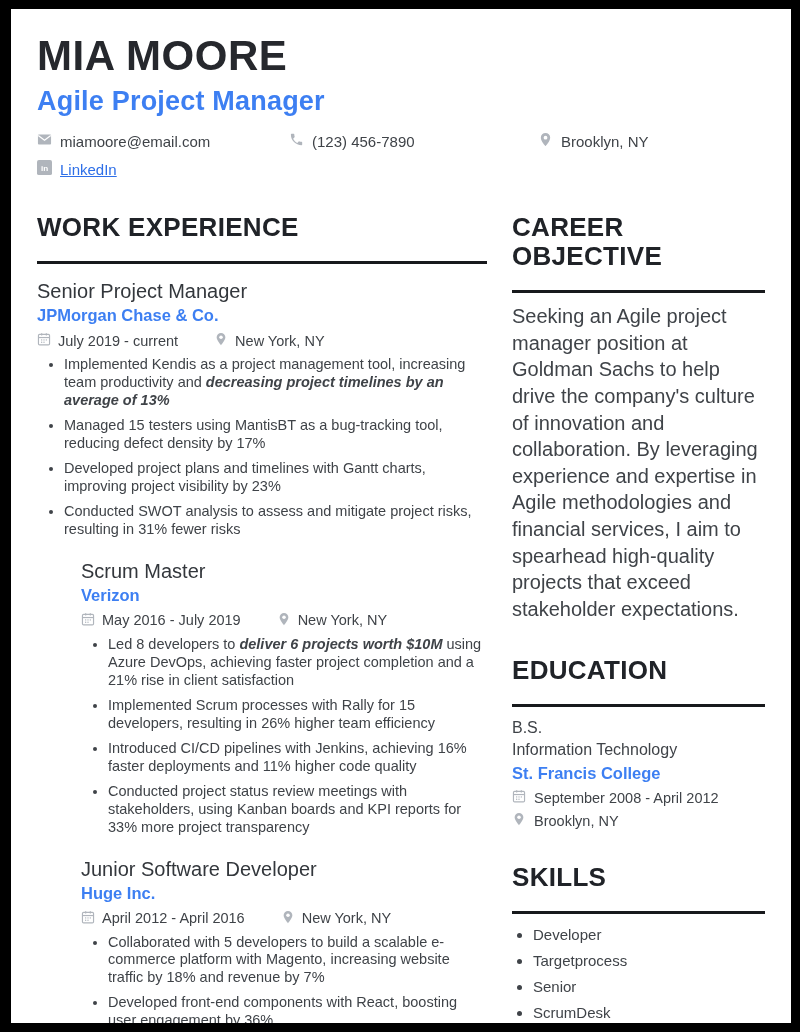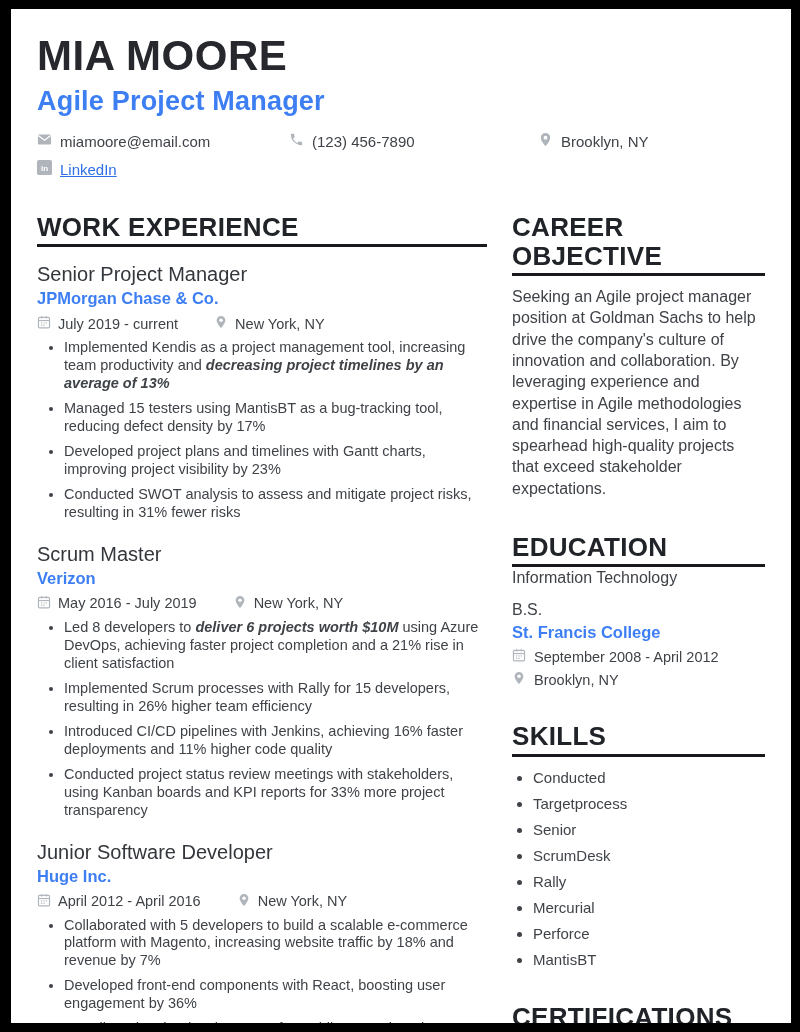--- a/index.html
+++ b/index.html
@@ -38,38 +38,38 @@
   
   .columns {
     margin-top: 35px;
     display: grid;
     grid-template-columns: 450px 1fr;
     column-gap: 25px;
   }
   .section-heading {
     font-size: 26px; font-weight: 800; letter-spacing: 0.3px;
     color: #202328; line-height: 1.12;
-    padding-bottom: 2px;
+    padding-bottom: 19px;
     border-bottom: 3px solid #17191c;
   }
   .section { margin-top: 34px; }
   .section:first-child { margin-top: 0; }
   
   .job { margin-top: 15px; }
-  .job + .job { margin-top: 20px; }
+  .job + .job { margin-top: 20px; margin-left: 44px; }
   .job-title { font-size: 20px; font-weight: 400; color: #33373c; line-height: 1.2; }
   .job-company { margin-top: 3px; font-size: 16.5px; font-weight: 700; color: #3d7ff2; }
   .job-meta { margin-top: 7px; display: flex; gap: 36px; align-items: flex-start; font-size: 14.5px; }
   .meta-item { display: flex; align-items: center; gap: 7px; }
   ul.bullets { margin: 7px 0 0 0; padding-left: 27px; list-style: disc; }
   ul.bullets li { font-size: 14.5px; line-height: 1.24; margin-bottom: 7px; }
   ul.bullets li:last-child { margin-bottom: 0; }
   ul.bullets li em.em { font-style: italic; font-weight: 700; }
   
-  .objective-text { margin-top: 10px; font-size: 16px; line-height: 1.33; }
+  .objective-text { margin-top: 10px; font-size: 20px; line-height: 1.33; }
   .edu-line { font-size: 16px; line-height: 1.36; color: #3f4348; }
   .edu-line.first { margin-top: 10px; }
   .edu-school { font-size: 16.5px; font-weight: 700; color: #3d7ff2; margin: 3px 0 6px 0; }
   .edu-meta { display: flex; align-items: flex-end; gap: 8px; font-size: 14.5px; margin-top: 6px; }
   ul.plain-list { margin: 11px 0 0 0; padding-left: 21px; list-style: disc; }
   ul.plain-list li { font-size: 15px; line-height: 1.3; margin-bottom: 6.5px; }
 </style>
 </head>
 <body>
 
@@ -228,22 +228,22 @@
 
     <div>
 
       <div class="section">
         <div class="section-heading">CAREER OBJECTIVE</div>
         <p class="objective-text">Seeking an Agile project manager position at Goldman Sachs to help drive the company's culture of innovation and collaboration. By leveraging experience and expertise in Agile methodologies and financial services, I aim to spearhead high-quality projects that exceed stakeholder expectations.</p>
       </div>
 
       <div class="section">
         <div class="section-heading">EDUCATION</div>
+        <div class="edu-line first">B.S.</div>
         <div class="edu-line">Information Technology</div>
-        <div class="edu-line first">B.S.</div>
         <div class="edu-school">St. Francis College</div>
         <div class="edu-meta">
           <span>
             <svg width="14" height="14" viewBox="0 0 24 24">
                 <rect x="2.5" y="4" width="19" height="18" rx="2" fill="none" stroke="#b0b5bc" stroke-width="2"></rect>
                 <line x1="2.5" y1="9.5" x2="21.5" y2="9.5" stroke="#b0b5bc" stroke-width="2"></line>
                 <line x1="8" y1="2" x2="8" y2="6" stroke="#b0b5bc" stroke-width="2"></line>
                 <line x1="16" y1="2" x2="16" y2="6" stroke="#b0b5bc" stroke-width="2"></line>
                 <circle cx="8" cy="13.5" r="1.2" fill="#b0b5bc"></circle>
                 <circle cx="12" cy="13.5" r="1.2" fill="#b0b5bc"></circle>
@@ -261,21 +261,21 @@
                 <circle cx="12" cy="9" r="3" fill="#fff"></circle>
               </svg>
           </span>
           <span>Brooklyn, NY</span>
         </div>
       </div>
 
       <div class="section">
         <div class="section-heading">SKILLS</div>
         <ul class="plain-list">
-            <li>Conducted</li>
+            <li>Developer</li>
             <li>Targetprocess</li>
             <li>Senior</li>
             <li>ScrumDesk</li>
             <li>Rally</li>
             <li>Mercurial</li>
             <li>Perforce</li>
             <li>MantisBT</li>
           </ul>
       </div>
 

